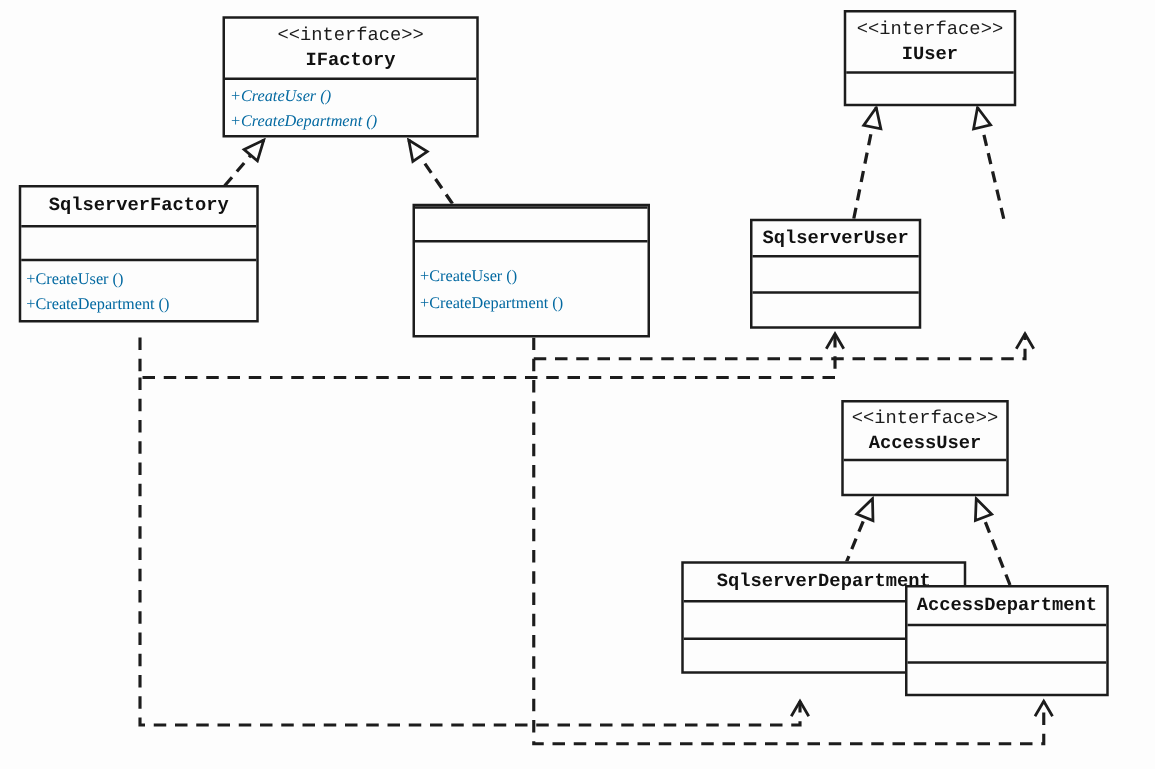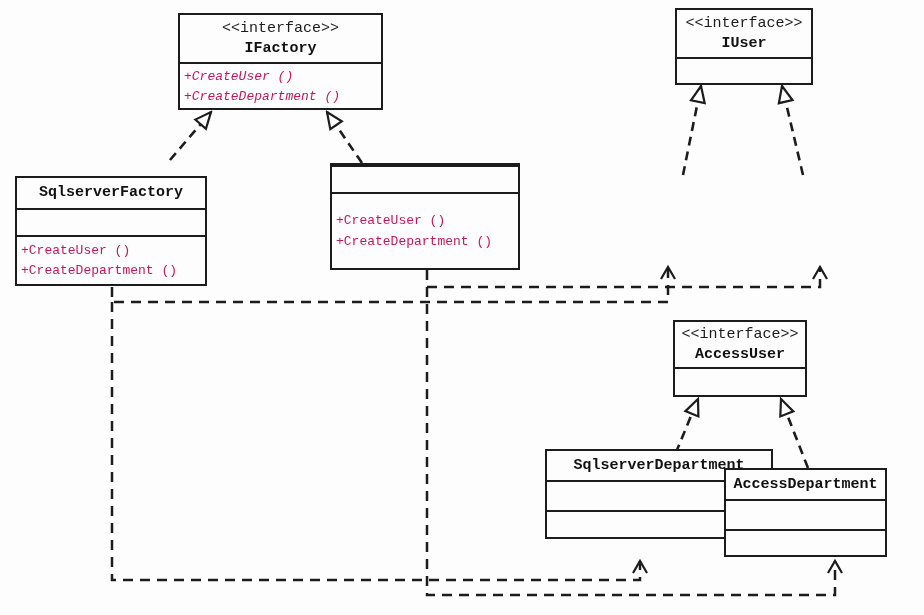--- a/index.html
+++ b/index.html
@@ -58,23 +58,24 @@
   }
   .comp.fill { flex: 1 1 auto; }
   .comp.methods {
     padding: 3px 4px 2px 4px;
     display: flex;
     flex-direction: column;
     justify-content: center;
   }
   .method-line {
     font-size: 13px;
-    color: #be185d;
+    color: #0369a1;
     line-height: 1.55;
     white-space: nowrap;
+    font-family: Liberation Serif, serif;
   }
   .methods.italic .method-line { font-style: italic; }
 </style>
 </head>
 <body>
 
 <div id="canvas">
 
   <svg id="connector-layer" viewBox="0 0 924 615" xmlns="http://www.w3.org/2000/svg">
     <defs>
@@ -111,39 +112,46 @@
   </div>
 
   <div class="uml-box" style="left:675px; top:8px; width:138px; height:77px">
     <div class="hdr" style="height:47px">
       <div class="stereo">&lt;&lt;interface&gt;&gt;</div>
       <div class="cname">IUser</div>
     </div>
     <div class="comp fill"></div>
   </div>
 
-  <div class="uml-box" style="left:15px; top:176px; width:192px; height:110px">
+  <div class="uml-box" style="left:15px; top:148px; width:192px; height:110px">
     <div class="hdr" style="height:30px">
       <div class="cname">SqlserverFactory</div>
     </div>
     <div class="comp" style="height:27px"></div>
     <div class="comp methods fill">
       <div class="method-line">+CreateUser ()</div>
       <div class="method-line">+CreateDepartment ()</div>
     </div>
   </div>
 
   <div class="uml-box" style="left:330px; top:163px; width:190px; height:107px">
     <div class="comp" style="height:27px"></div>
     <div class="comp methods fill">
       <div class="method-line">+CreateUser ()</div>
       <div class="method-line">+CreateDepartment ()</div>
     </div>
   </div>
 
+  <div class="uml-box" style="left:600px; top:175px; width:137px; height:88px">
+    <div class="hdr" style="height:27px">
+      <div class="cname">SqlserverUser</div>
+    </div>
+    <div class="comp" style="height:29px"></div>
+    <div class="comp fill"></div>
+  </div>
 
 
   <div class="uml-box" style="left:673px; top:320px; width:134px; height:77px">
     <div class="hdr" style="height:45px">
       <div class="stereo">&lt;&lt;interface&gt;&gt;</div>
       <div class="cname">AccessUser</div>
     </div>
     <div class="comp fill"></div>
   </div>
 

